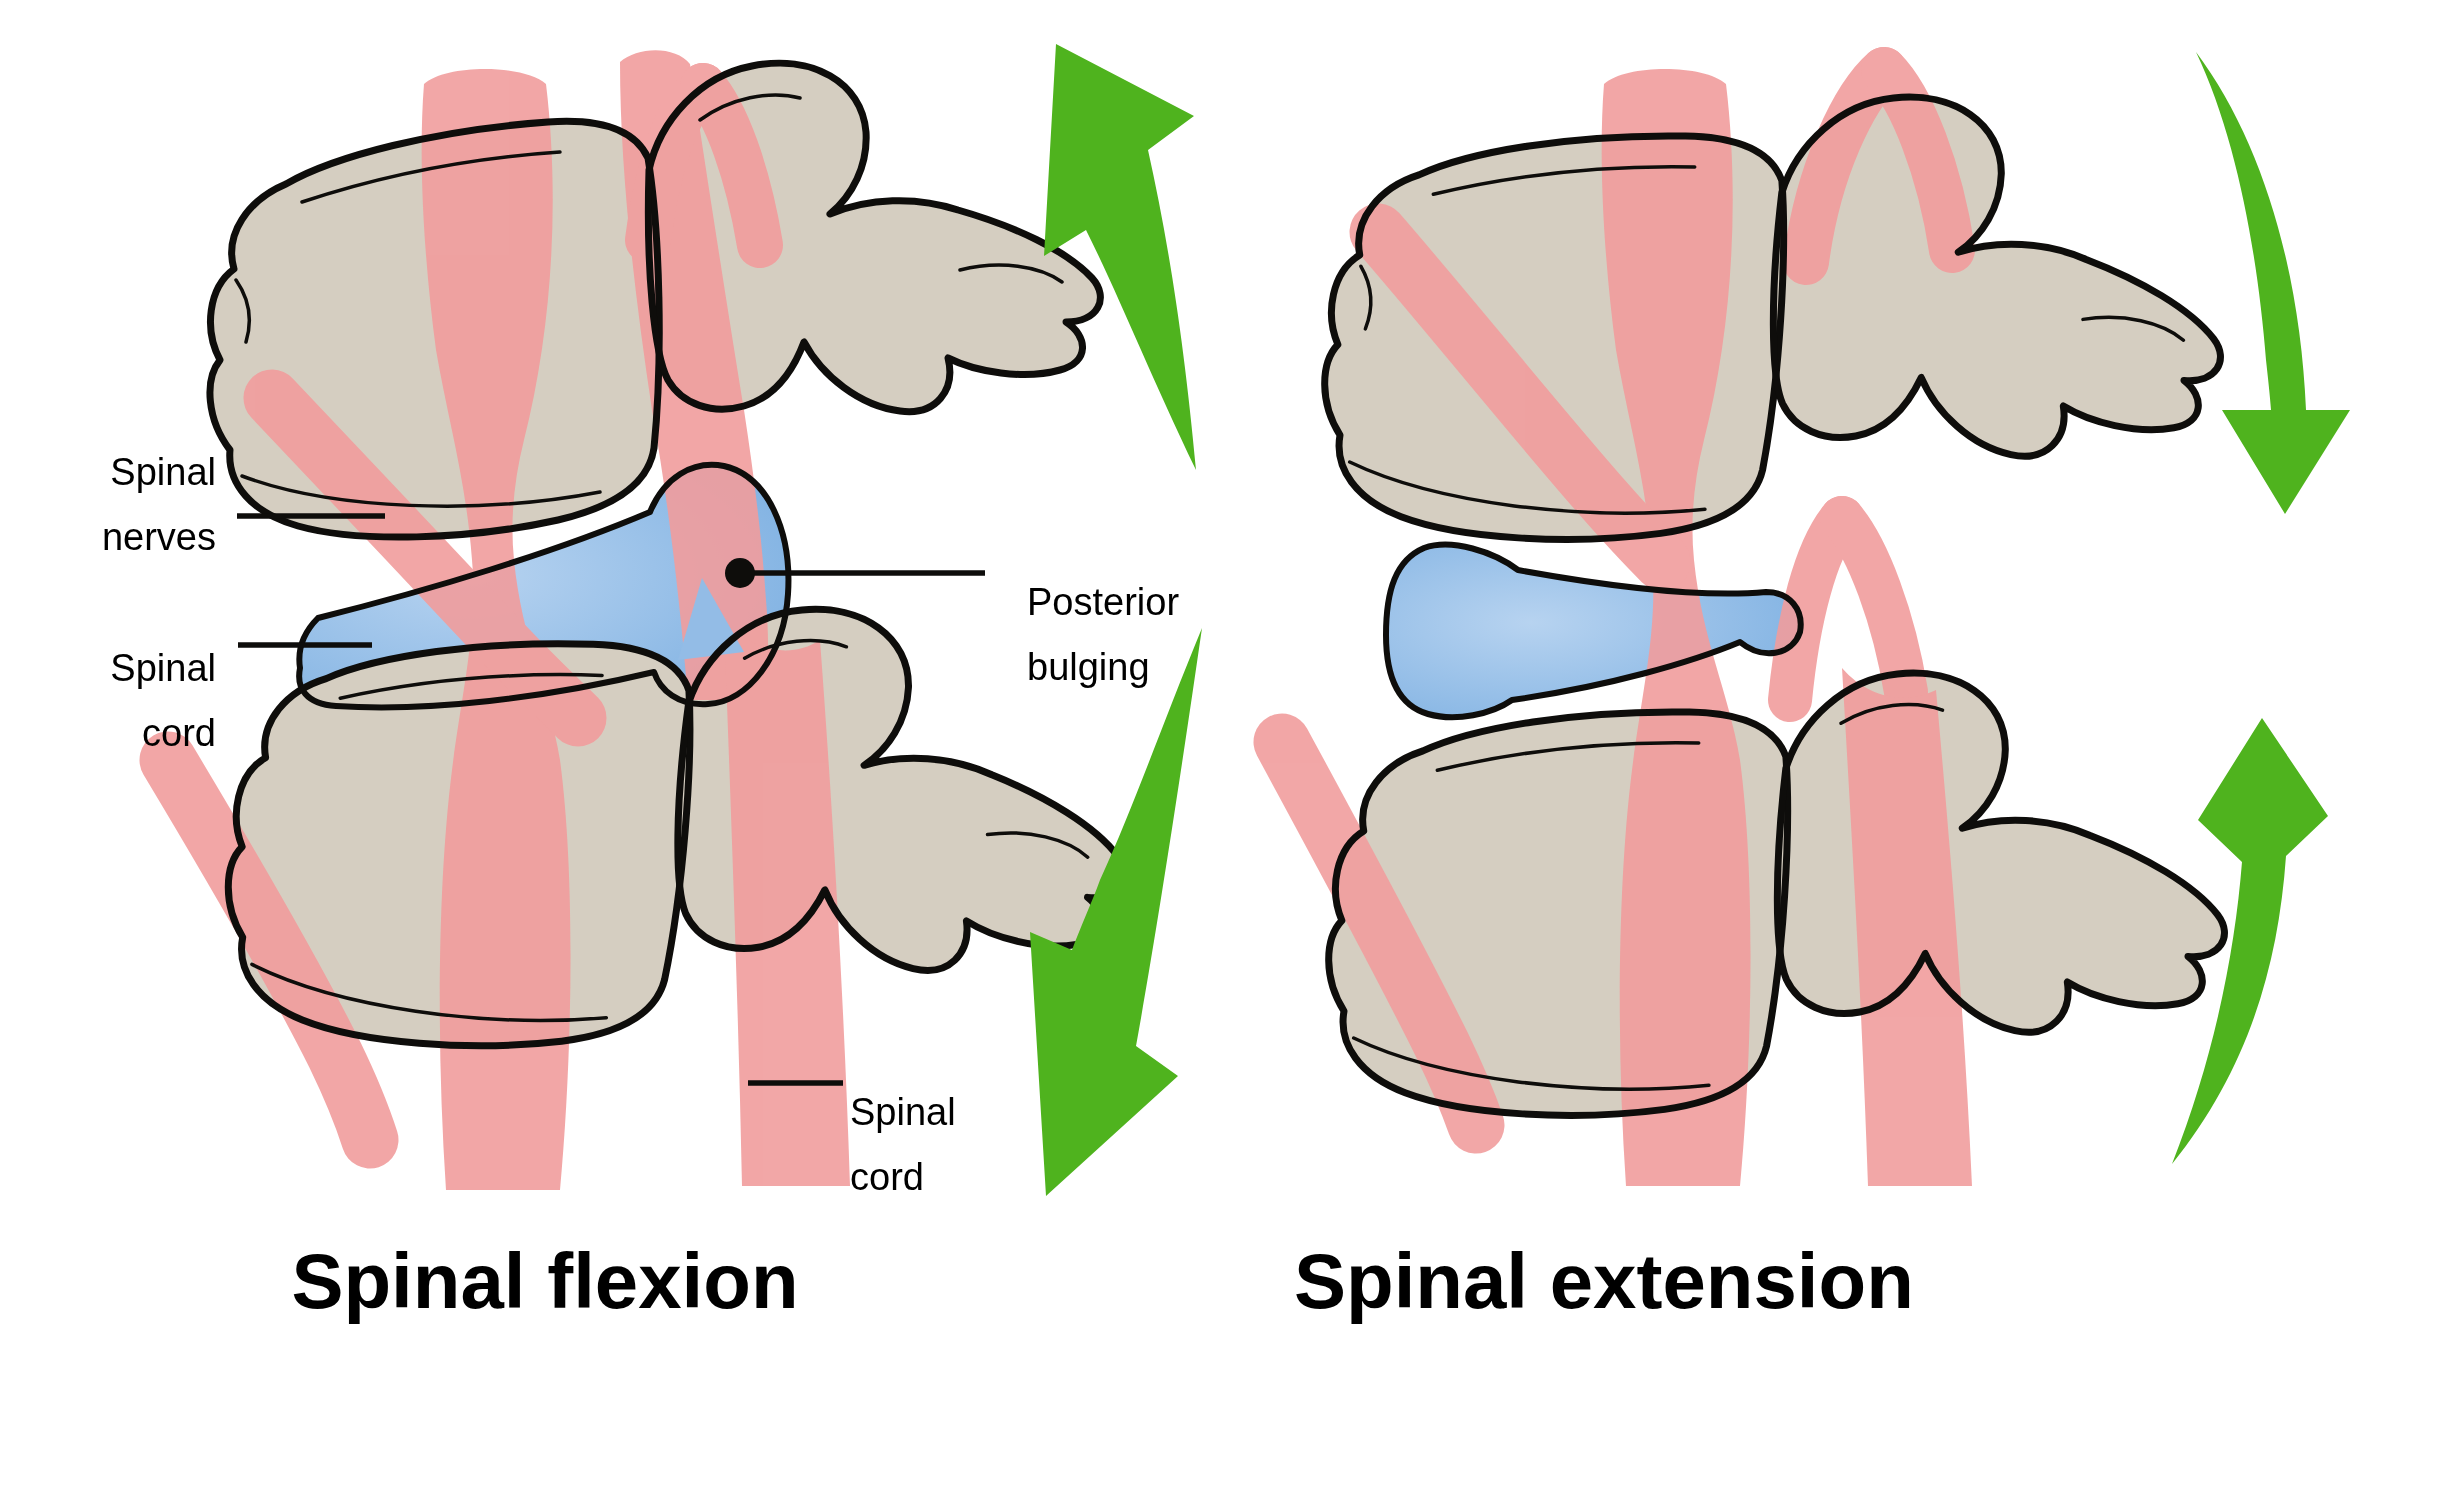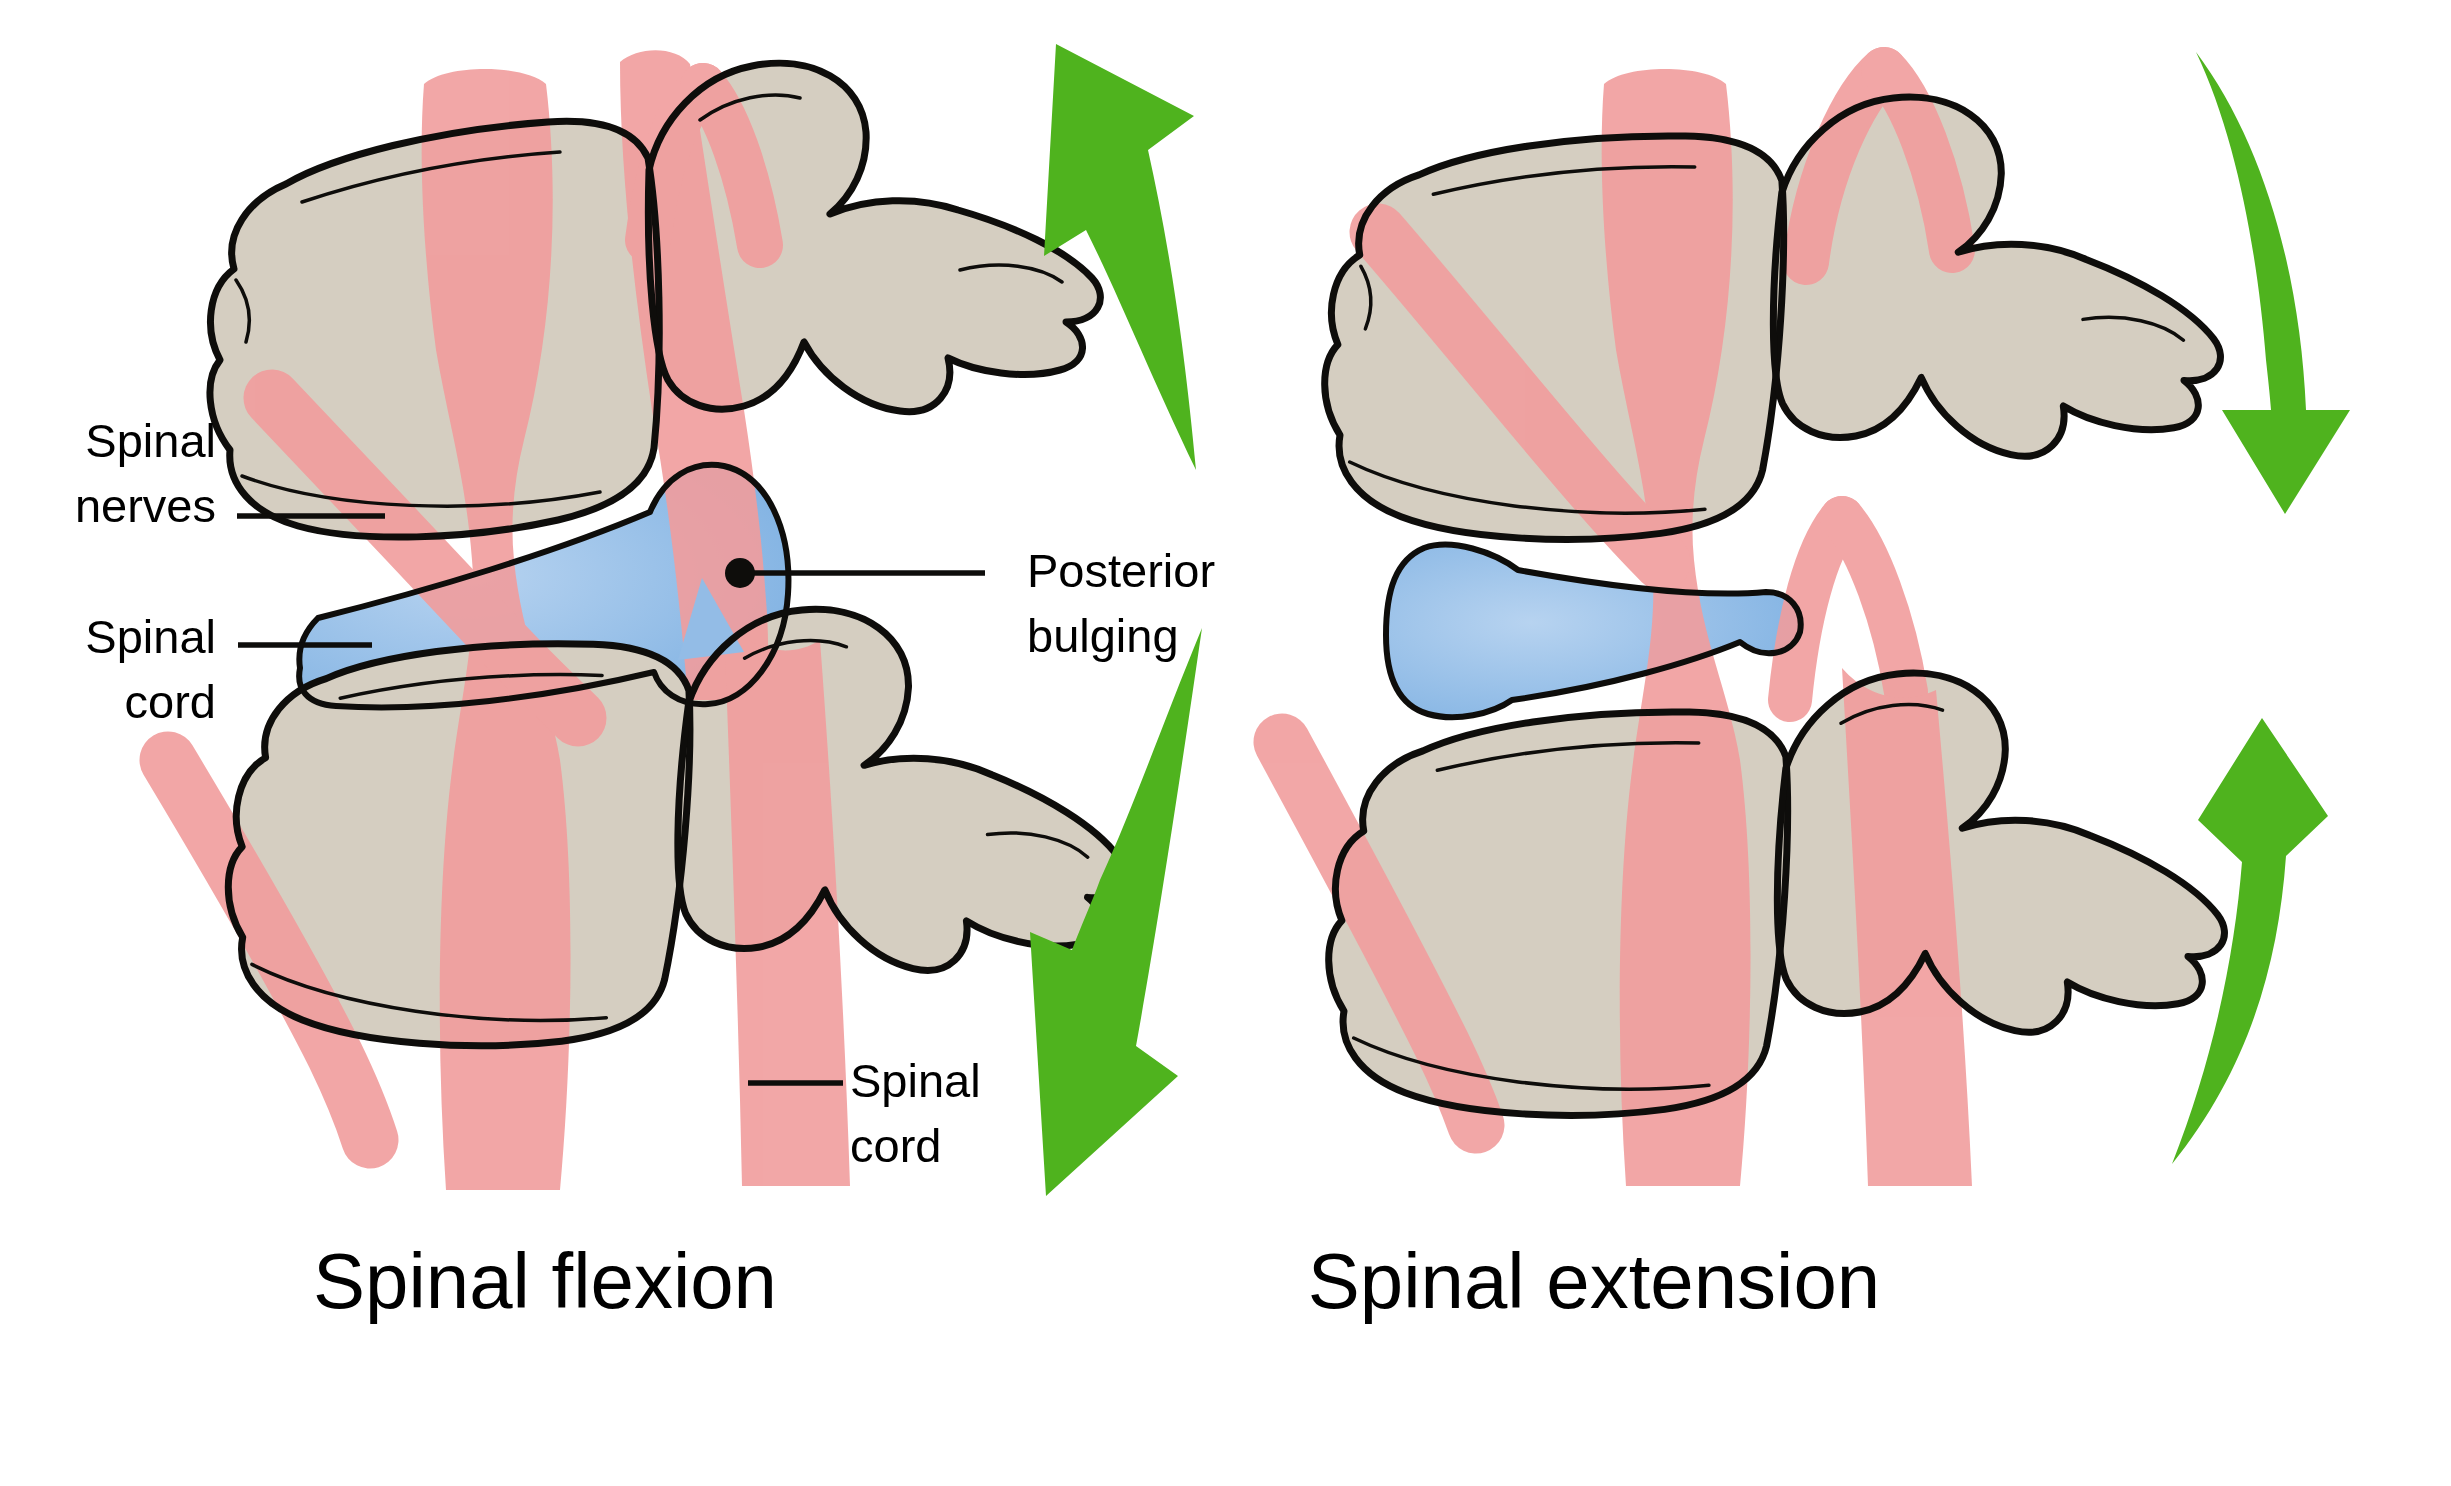--- a/index.html
+++ b/index.html
@@ -23,29 +23,30 @@
   .greenArrow{fill:var(--green);stroke:none;}
   .leader{stroke:var(--ink);stroke-width:5.5;stroke-linecap:butt;fill:none;}
   .dot{fill:var(--ink);}
   .gstopA{stop-color:var(--disc-center);}
   .gstopB{stop-color:var(--disc-edge);}
   .discWindow{fill:var(--disc-window);stroke:none;}
 
   
   .lbl{
     position:absolute;
-    font-size:47px;line-height:65px;
+    font-size:38px;line-height:65px;
     color:var(--label);
     white-space:nowrap;
+    margin-top:32px;
   }
   .lbl.right{text-align:right;}
   .lbl.left{text-align:left;}
   .title{
     position:absolute;
-    font-size:78px;line-height:90px;font-weight:400;
+    font-size:78px;line-height:90px;font-weight:700;
     color:var(--label);
     text-align:center;width:600px;
     white-space:nowrap;
   }
 </style>
 </head>
 <body>
 
 <div id="stage">
 

